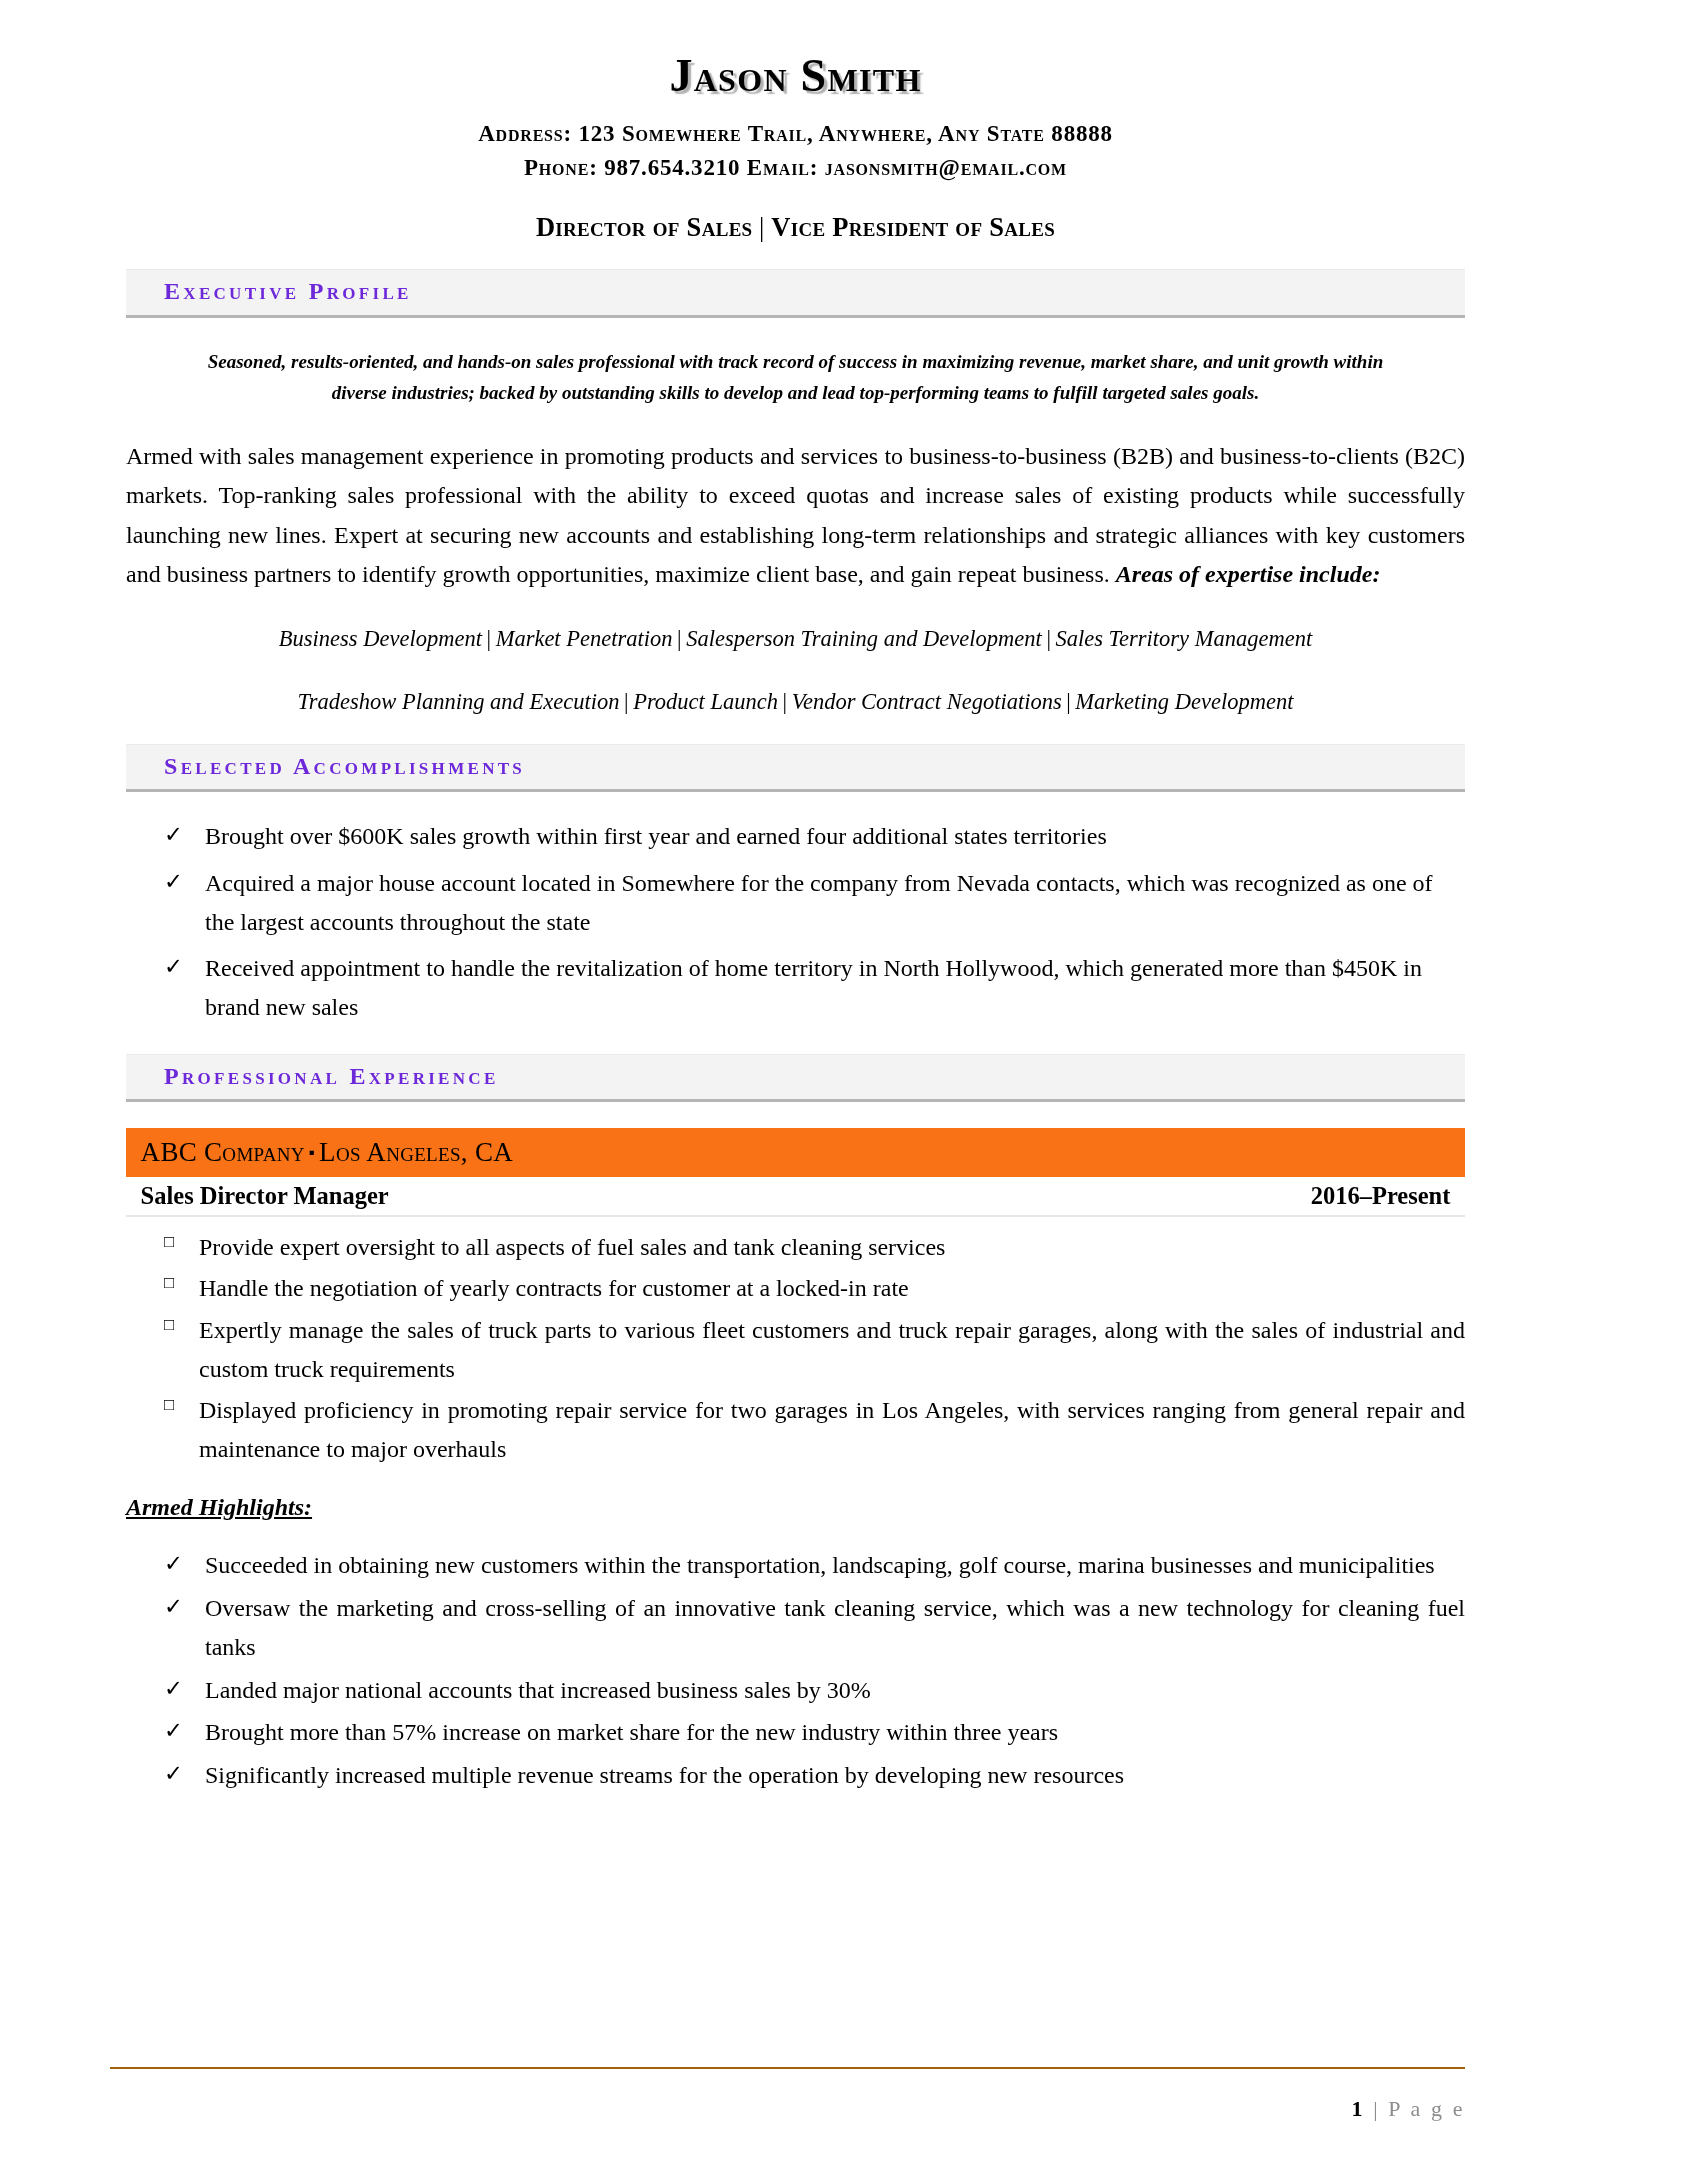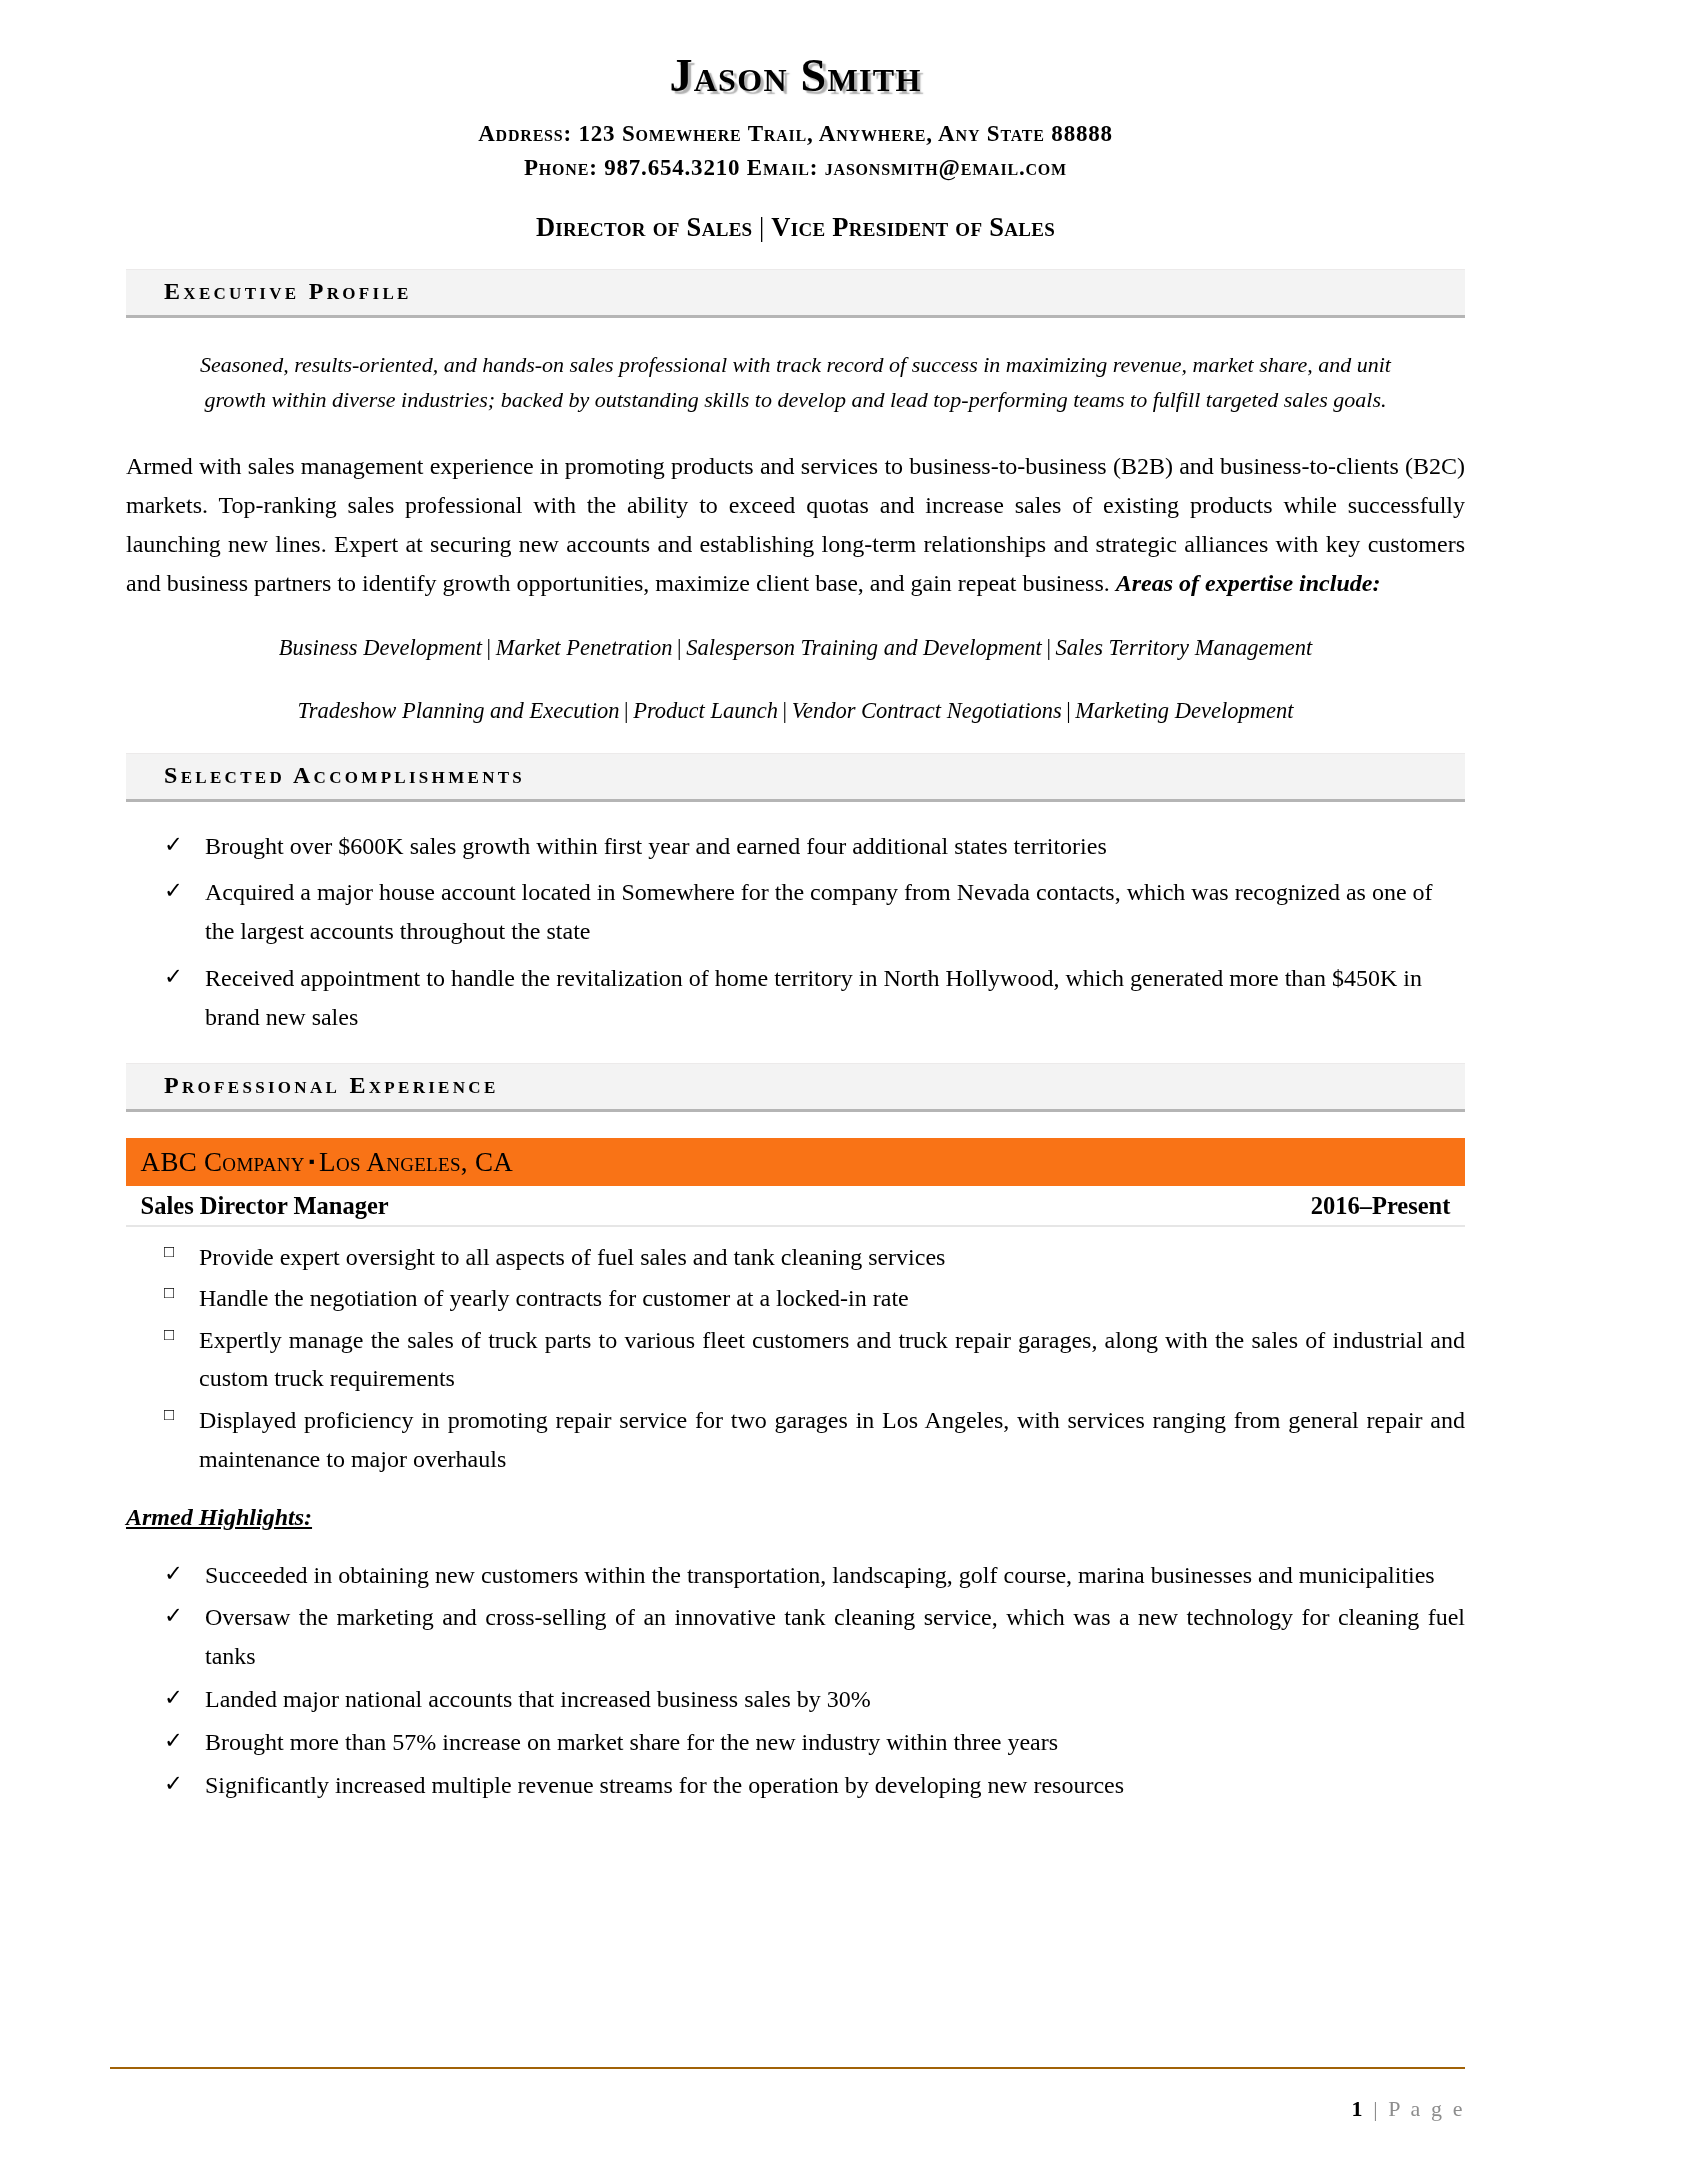--- a/index.html
+++ b/index.html
@@ -59,33 +59,33 @@
   
   .section-bar {
     background: #f3f3f3;
     border-top: 1.3px solid #eceaea;
     border-bottom: 3.3px solid #b5b5b5;
     padding: 8px 0 9.3px 38px;
     font-variant: small-caps;
     font-weight: 700;
     font-size: 24px;
     letter-spacing: 3.3px;
-    color: #000000;
+    color: #6d28d9;
     box-sizing: border-box;
   }
   .sec-exec { margin-top: 26.5px; }
   .sec-acc  { margin-top: 24px; font-family: Liberation Serif, serif; }
   .sec-prof { margin-top: 26.5px; }
 
   
   .profile-statement {
     text-align: center;
     font-style: italic;
-    font-weight: 400;
-    font-size: 22px;
+    font-weight: 700;
+    font-size: 19px;
     line-height: 1.62;
     margin: 29px 53px 0 53px;
   }
   .body-para {
     text-align: justify;
     font-size: 24px;
     line-height: 1.63;
     margin-top: 29px;
   }
   .body-para .em-bold-italic {

